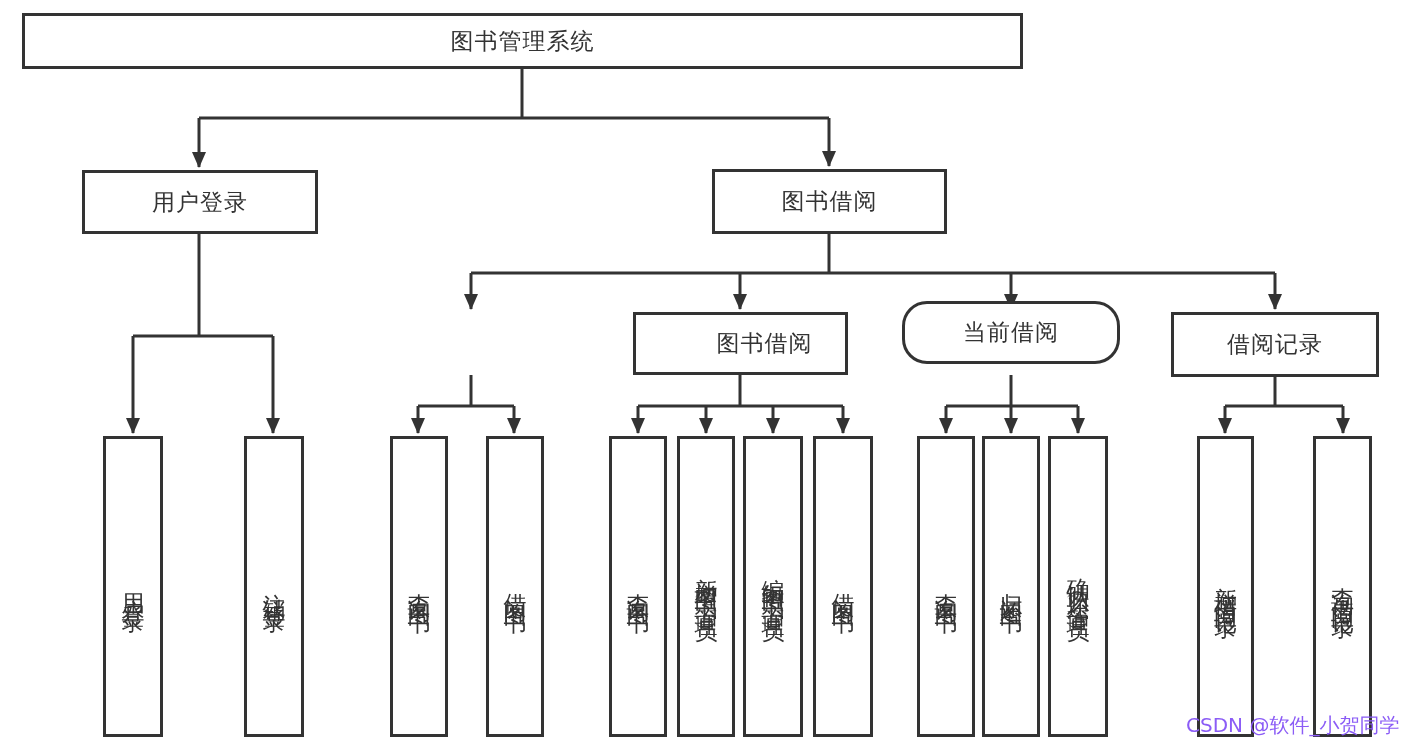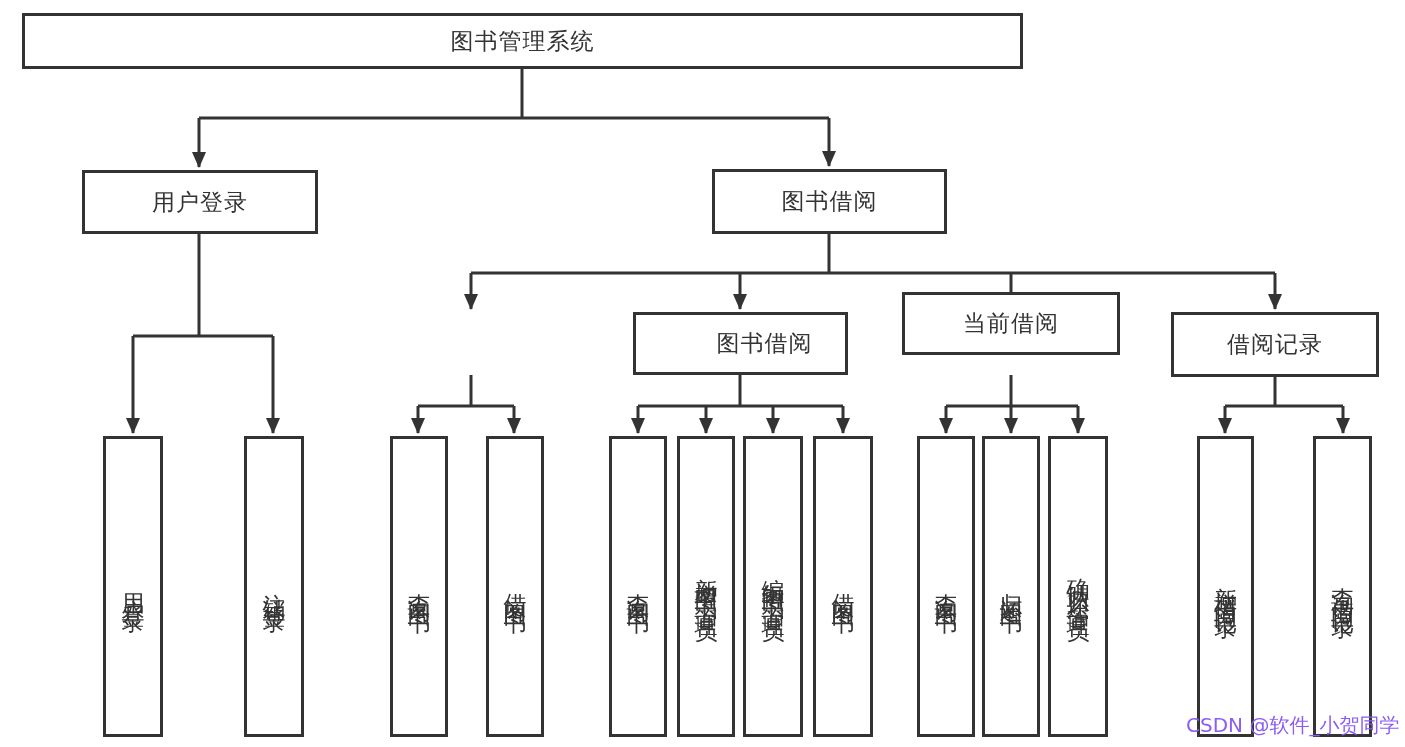--- a/index.html
+++ b/index.html
@@ -127,21 +127,21 @@
   <div class="box" style="left:82px; top:170px; width:236px; height:64px;">
     <span class="hlabel">用户登录</span>
   </div>
   <div class="box" style="left:712px; top:169px; width:235px; height:65px;">
     <span class="hlabel">图书借阅</span>
   </div>
 
   <div class="box" style="left:633px; top:312px; width:215px; height:63px;padding-left:48px;">
     <span class="hlabel">图书借阅</span>
   </div>
-  <div class="box" style="left:902px; top:292px; width:218px; height:63px;">
+  <div class="box" style="left:902px; top:301px; width:218px; height:63px;border-radius:25px;">
     <span class="hlabel">当前借阅</span>
   </div>
   <div class="box" style="left:1171px; top:312px; width:208px; height:65px;">
     <span class="hlabel">借阅记录</span>
   </div>
 
   <div class="box vleaf" style="left:103px; width:60px;">
     <span class="vtext">用户登录</span>
   </div>
   <div class="box vleaf" style="left:244px; width:60px;">

